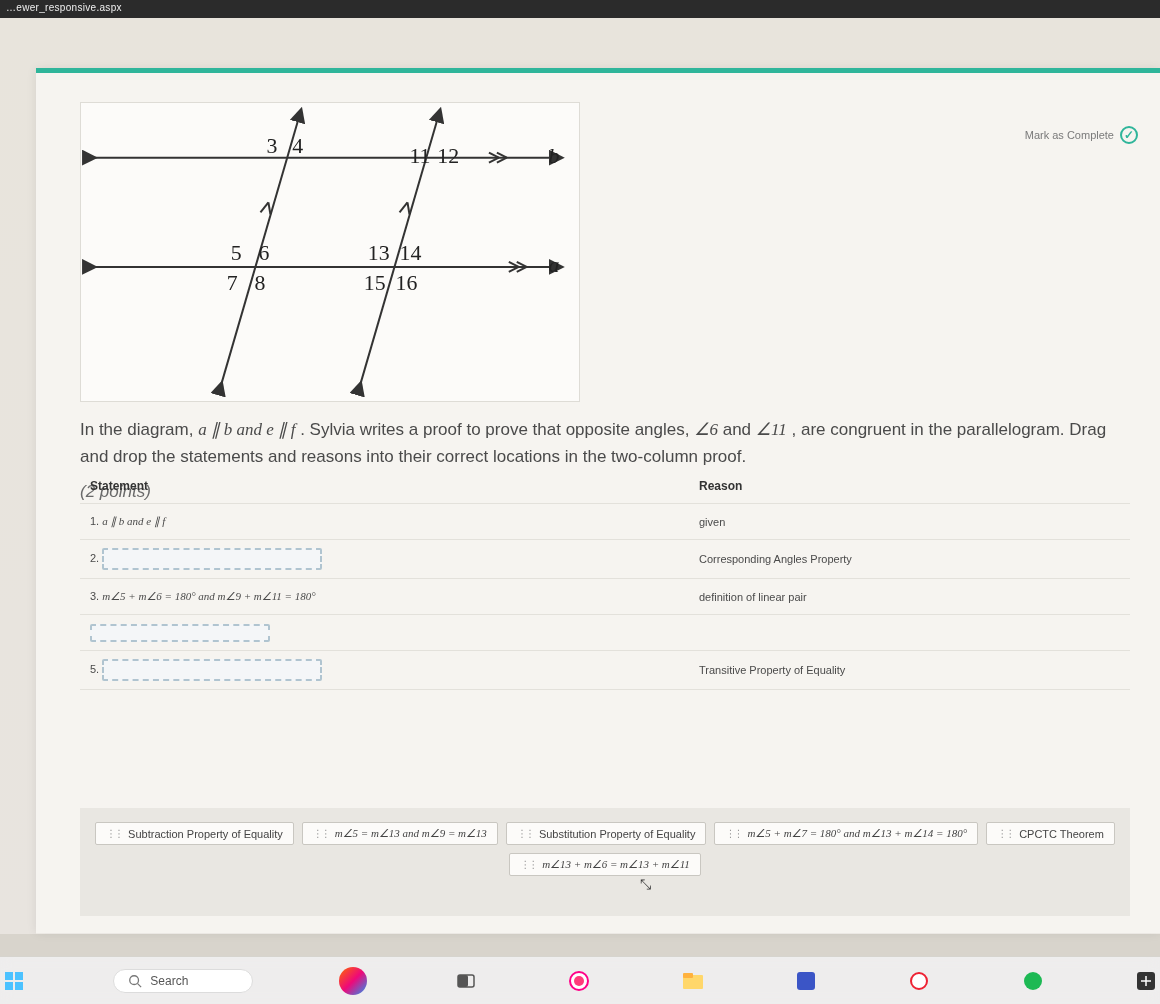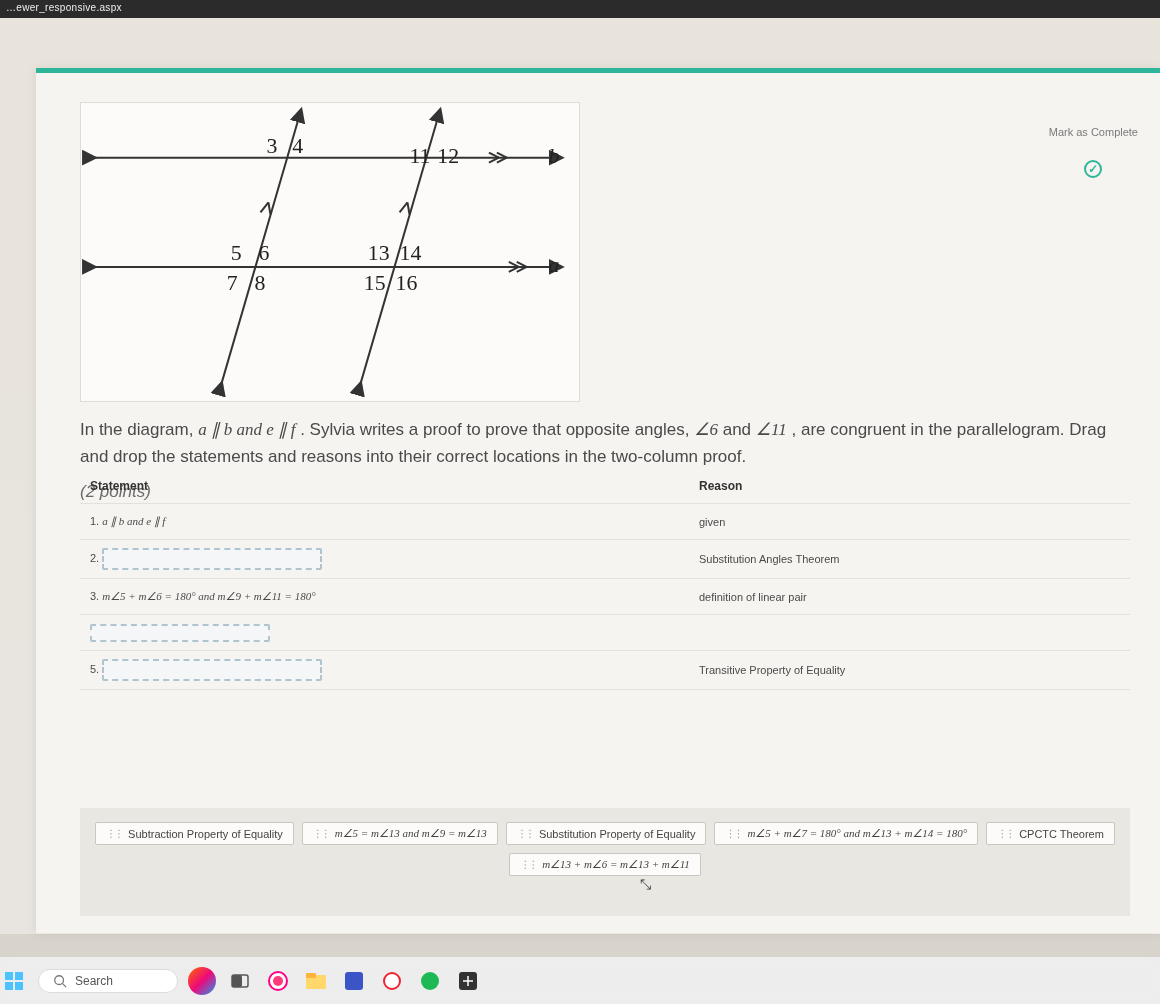--- a/index.html
+++ b/index.html
@@ -44,21 +44,21 @@
   .topnav .chev { color: #b8b8b8; font-size: 16px; }
   .intro-btn {
     border: 1px solid #c9c9c9; background: #fff; border-radius: 3px;
     padding: 4px 10px; font-size: 11px; color: #555; cursor: pointer;
     display: inline-flex; align-items: center; gap: 6px;
   }
   .intro-btn svg { width: 12px; height: 12px; }
 
   .mark-complete {
     position: absolute; top: 108px; right: 22px;
-    font-size: 11px; color: #7a7a7a; display: flex; align-items: center; gap: 22px; flex-direction: column;
+    font-size: 11px; color: #7a7a7a; display: flex; align-items: center; gap: 6px;
   }
   .mark-complete .chk {
     width: 18px; height: 18px; border-radius: 50%; border: 2px solid #2fb59a;
     display: inline-flex; align-items: center; justify-content: center;
     color: #2fb59a; font-size: 12px; font-weight: bold;
   }
 
   
   .diagram {
     position: absolute; top: 84px; left: 80px; width: 500px; height: 300px;
@@ -106,21 +106,21 @@
     background: #fcfbf9; border: 1px solid #c9c7c1; border-radius: 2px;
     padding: 4px 10px; font-size: 11px; color: #444;
     display: inline-flex; align-items: center; gap: 6px; cursor: grab;
   }
   .chip .grip { color: #999; font-size: 10px; letter-spacing: -2px; }
 
   
   .taskbar {
     position: absolute; left: 0; right: 0; bottom: 0; height: 48px;
     background: rgba(245,245,248,.75); backdrop-filter: blur(6px);
-    display: flex; align-items: center; justify-content: flex-start; gap: 10px;
+    display: flex; align-items: center; justify-content: space-between; gap: 10px;
     border-top: 1px solid #d6d4ce;
   }
   .search-pill {
     display: flex; align-items: center; gap: 8px;
     background: #fff; border: 1px solid #dcdcdc; border-radius: 18px;
     padding: 4px 14px; font-size: 12px; color: #555; min-width: 140px;
   }
   .search-pill svg { width: 14px; height: 14px; }
   .tb-icon { width: 28px; height: 28px; border-radius: 4px; display: inline-flex; align-items: center; justify-content: center; }
 
@@ -239,21 +239,21 @@
       <div class="col-reason">Reason</div>
     </div>
 
     <div class="proof-row">
       <div class="col-stmt"><span>1.</span> <span class="mi">a ∥ b and e ∥ f</span></div>
       <div class="col-reason">given</div>
     </div>
 
     <div class="proof-row">
       <div class="col-stmt"><span>2.</span> <span class="dropzone"></span></div>
-      <div class="col-reason">Substitution Angles Theorem</div>
+      <div class="col-reason">Corresponding Angles Property</div>
     </div>
 
     <div class="proof-row">
       <div class="col-stmt"><span>3.</span> <span class="mi">m∠5 + m∠6 = 180°  and  m∠9 + m∠11 = 180°</span></div>
       <div class="col-reason">definition of linear pair</div>
     </div>
 
     <div class="proof-row">
       <div class="col-reason"><span class="dropzone sm"></span></div>
     </div>

